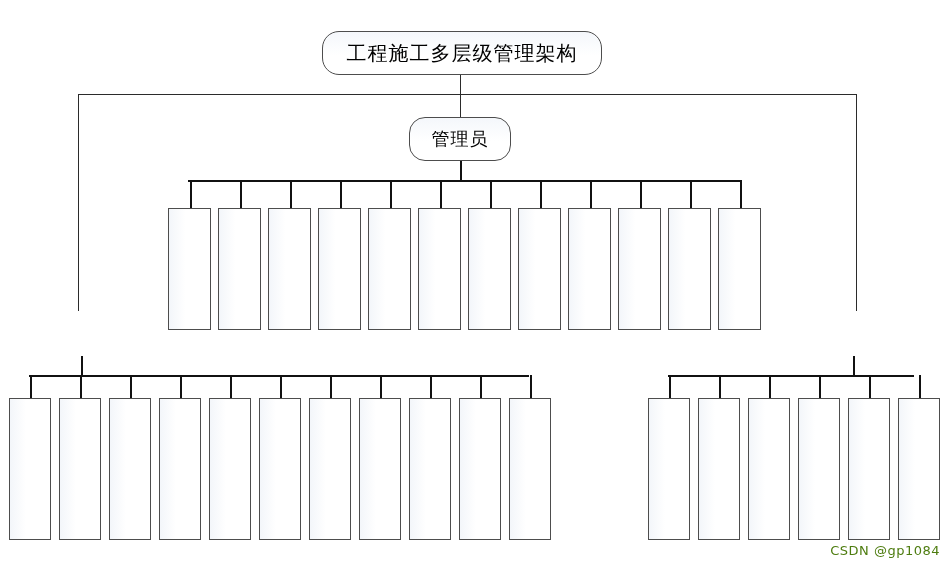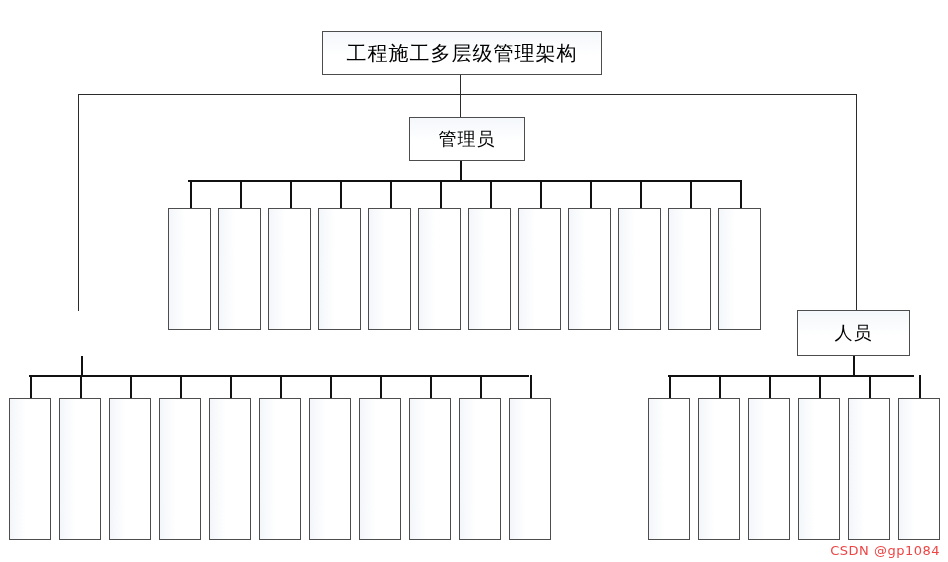--- a/index.html
+++ b/index.html
@@ -28,28 +28,30 @@
     color: #000000;
     z-index: 3;
   }
   .node-root {
     left: 322px;
     top: 31px;
     width: 280px;
     height: 44px;
     font-size: 20px;
     letter-spacing: 1px;
+    border-radius: 17px;
   }
   .node-admin {
     left: 409px;
     top: 117px;
-    width: 116px;
+    width: 102px;
     height: 44px;
     font-size: 18px;
     letter-spacing: 1px;
+    border-radius: 16px;
   }
   .node-leader {
     left: 26px;
     top: 310px;
     width: 111px;
     height: 46px;
     font-size: 18px;
     letter-spacing: 1px;
   }
   .node-staff {
@@ -101,21 +103,21 @@
   .thick {
     background: #111111;
   }
   .vline.thick { width: 2px; }
   .hline.thick { height: 2px; }
   .watermark {
     position: absolute;
     right: 8px;
     bottom: 4px;
     font-size: 13px;
-    color: #ef4444;
+    color: #4d7c0f;
     letter-spacing: 0.5px;
     z-index: 5;
   }
 </style>
 </head>
 <body>
 
 <div id="canvas">
 
   <div class="vline" style="left:460px; top:75px; height:20px;"></div>
@@ -171,23 +173,20 @@
 
   <div class="node node-root">
     <span>工程施工多层级管理架构</span>
   </div>
 
   <div class="node node-admin">
     <span>管理员</span>
   </div>
 
 
-  <div class="node node-staff">
-    <span>人员</span>
-  </div>
 
   <div id="admin-children">
       <div class="leaf" style="left: 168px; top: 208px; width: 43px; height: 122px;">
         <div class="leaf-inner">
           <span class="vtxt">首页</span>
         </div>
       </div>
       <div class="leaf" style="left: 218px; top: 208px; width: 43px; height: 122px;">
         <div class="leaf-inner">
           <span class="vtxt">个人中心</span>

